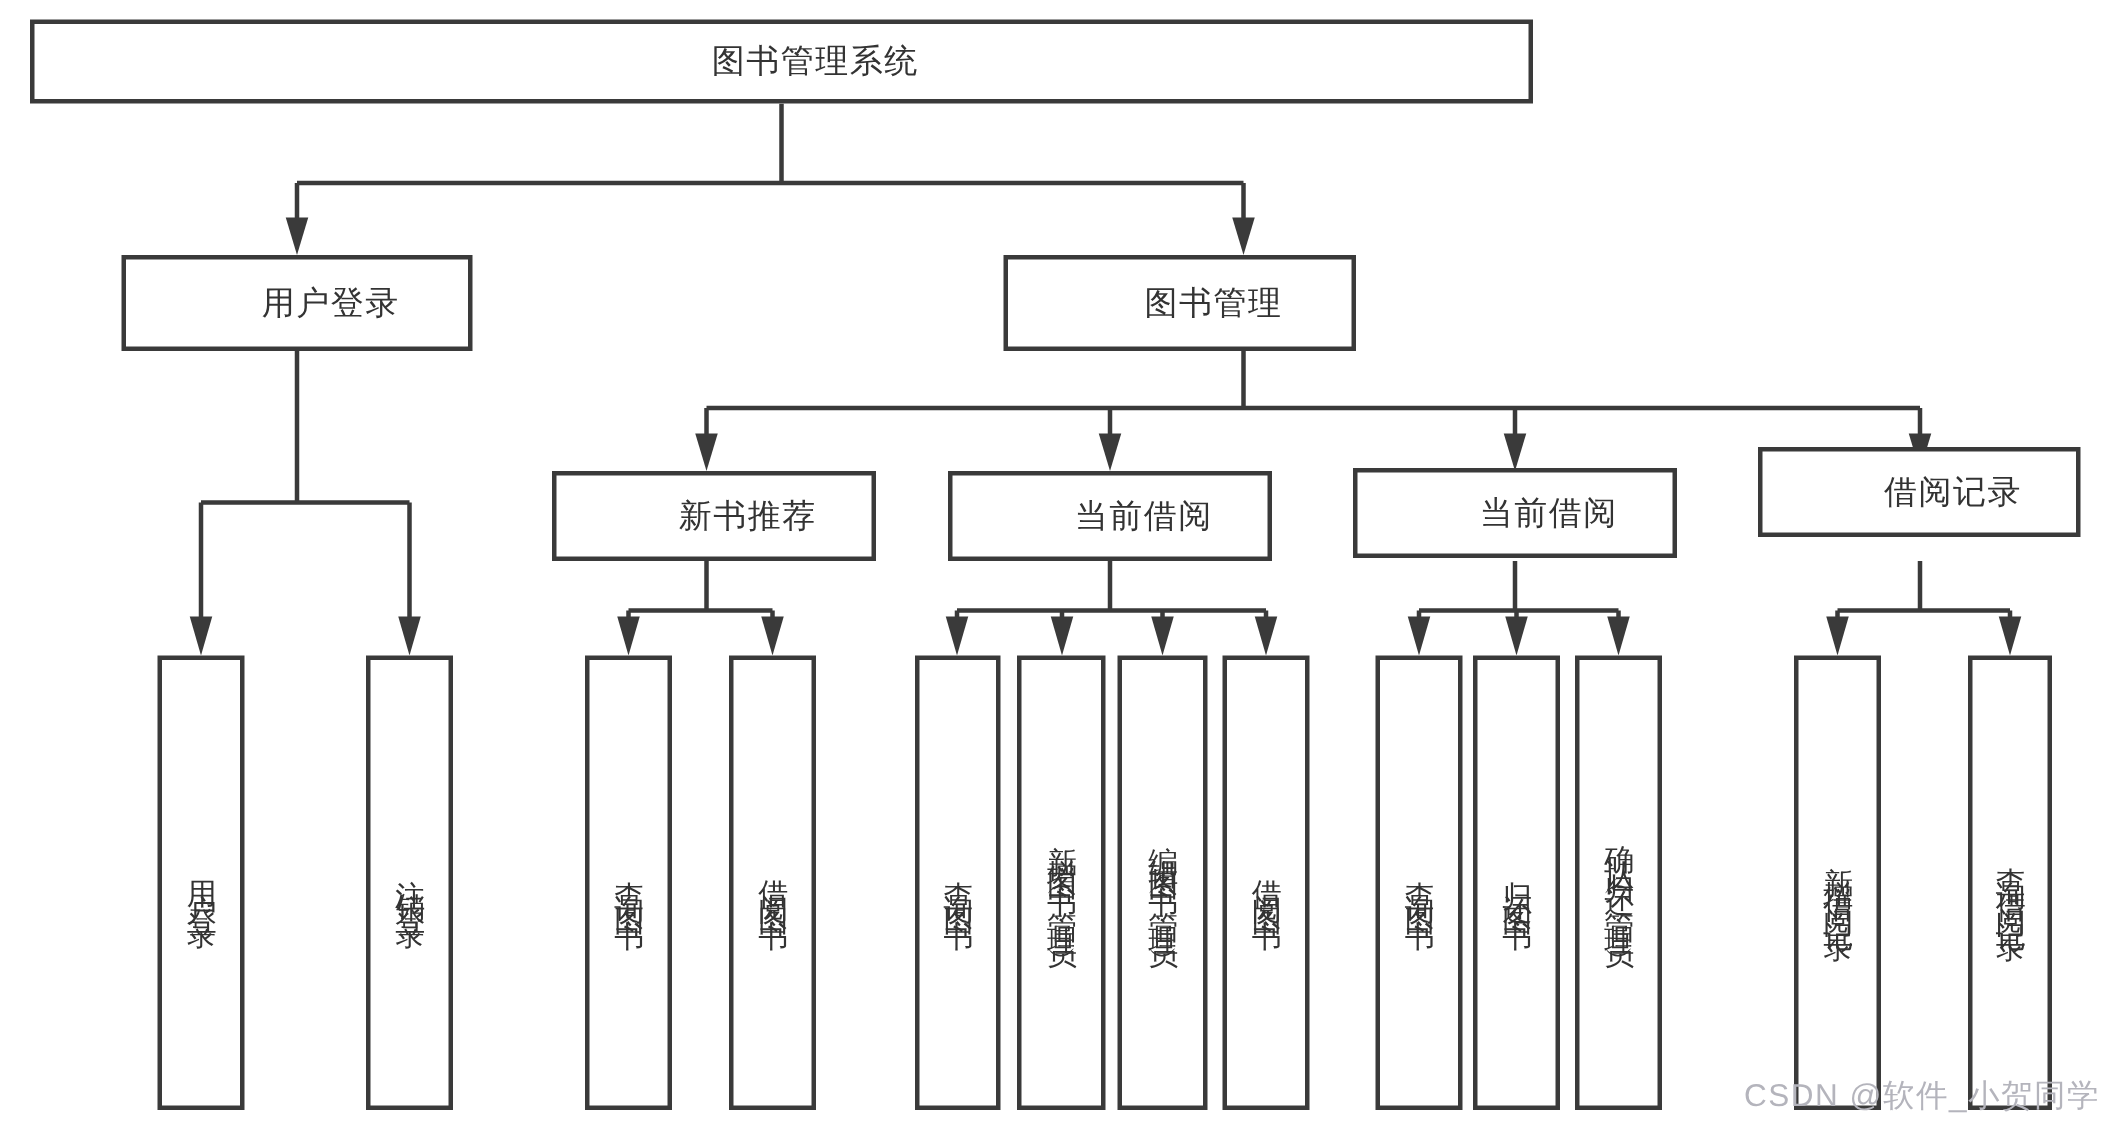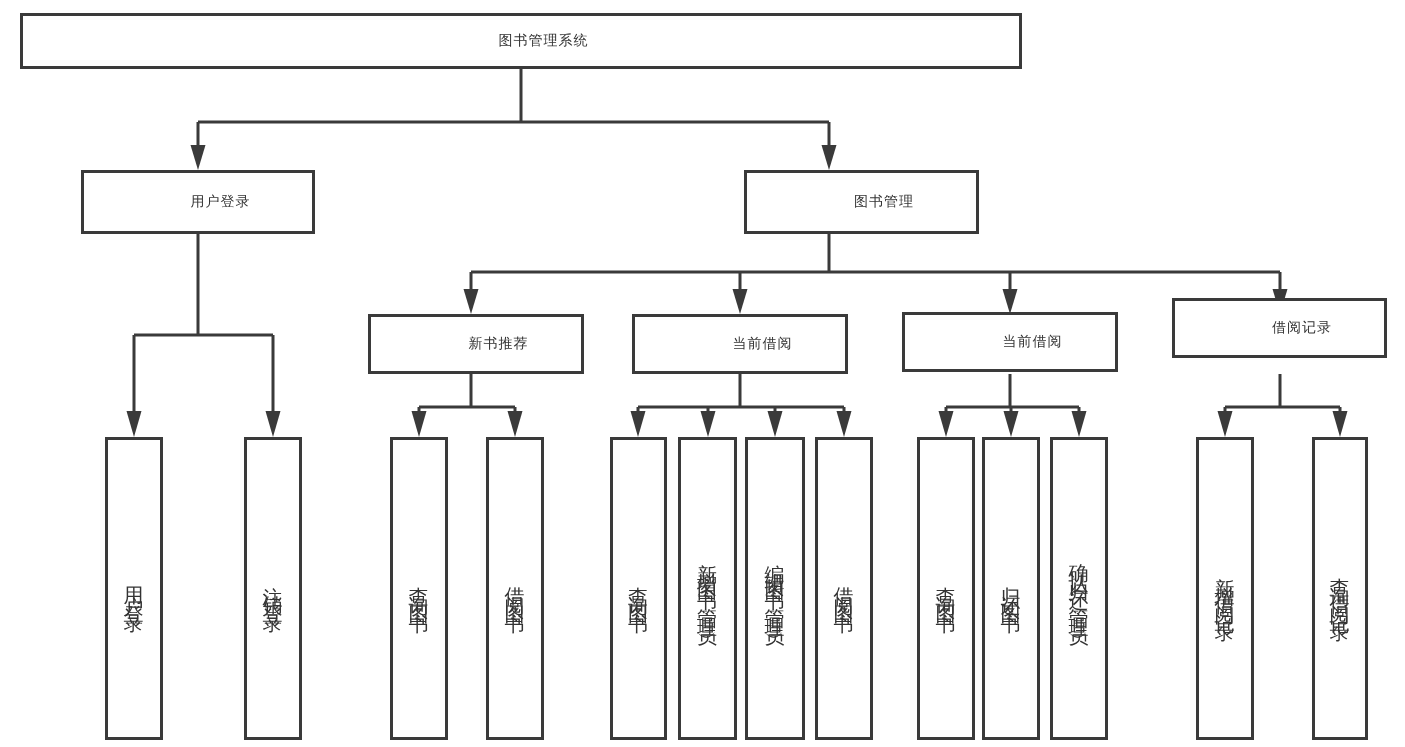--- a/index.html
+++ b/index.html
@@ -5,21 +5,21 @@
   html,body{margin:0;padding:0;background:#fff;}
   .stage{
     position:relative;width:1405px;height:747px;background:#ffffff;overflow:hidden;
     font-family:"Liberation Sans","DejaVu Sans",sans-serif;color:#333333;
   }
   svg.connectors{position:absolute;left:0;top:0;z-index:1;}
   .node{
     position:absolute;background:#ffffff;border:3px solid #3a3a3a;box-sizing:border-box;
     display:flex;align-items:center;justify-content:center;z-index:2;
   }
-  .hnode{font-size:14px;letter-spacing:1px;padding-left:45px;}
+  .hnode{font-size:22px;letter-spacing:1px;padding-left:45px;}
   .vnode{
     writing-mode:vertical-rl;text-orientation:mixed;
     font-size:20px;letter-spacing:9px;line-height:1;
   }
   .watermark{
     position:absolute;right:5px;bottom:3px;z-index:5;
     font-size:21px;color:#b4b4bc;letter-spacing:1px;white-space:nowrap;
   }
 </style>
 </head>
@@ -66,21 +66,21 @@
       <polygon points="1011,437 1003.5,411 1018.5,411"></polygon>
       <polygon points="1079,437 1071.5,411 1086.5,411"></polygon>
       <polygon points="1225,437 1217.5,411 1232.5,411"></polygon>
       <polygon points="1340,437 1332.5,411 1347.5,411"></polygon>
     </g>
   </svg>
 
   <div class="node hnode" style="left:20px;top:13px;width:1002px;height:56px">图书管理系统</div>
 
   <div class="node hnode" style="left:81px;top:170px;width:234px;height:64px">用户登录</div>
-  <div class="node hnode" style="left:744px;top:170px;width:235px;height:64px">图书管理</div>
+  <div class="node hnode" style="left:669px;top:170px;width:235px;height:64px">图书管理</div>
 
   <div class="node hnode" style="left:368px;top:314px;width:216px;height:60px">新书推荐</div>
   <div class="node hnode" style="left:632px;top:314px;width:216px;height:60px">当前借阅</div>
   <div class="node hnode" style="left:902px;top:312px;width:216px;height:60px">当前借阅</div>
   <div class="node hnode" style="left:1172px;top:298px;width:215px;height:60px">借阅记录</div>
 
   <div class="node vnode" style="left:105px;top:437px;width:58px;height:303px">用户登录</div>
   <div class="node vnode" style="left:244px;top:437px;width:58px;height:303px">注销登录</div>
 
   <div class="node vnode" style="left:390px;top:437px;width:58px;height:303px">查询图书</div>
@@ -91,13 +91,14 @@
   <div class="node vnode" style="left:745px;top:437px;width:60px;height:303px">编辑图书（管理员）</div>
   <div class="node vnode" style="left:815px;top:437px;width:58px;height:303px">借阅图书</div>
 
   <div class="node vnode" style="left:917px;top:437px;width:58px;height:303px">查询图书</div>
   <div class="node vnode" style="left:982px;top:437px;width:58px;height:303px">归还图书</div>
   <div class="node vnode" style="left:1050px;top:437px;width:58px;height:303px">确认归还（管理员）</div>
 
   <div class="node vnode" style="left:1196px;top:437px;width:58px;height:303px">新增借阅记录</div>
   <div class="node vnode" style="left:1312px;top:437px;width:56px;height:303px">查询借阅记录</div>
 
+  <div class="watermark">CSDN @软件_小贺同学</div>
 </div>
 
 </body></html>

